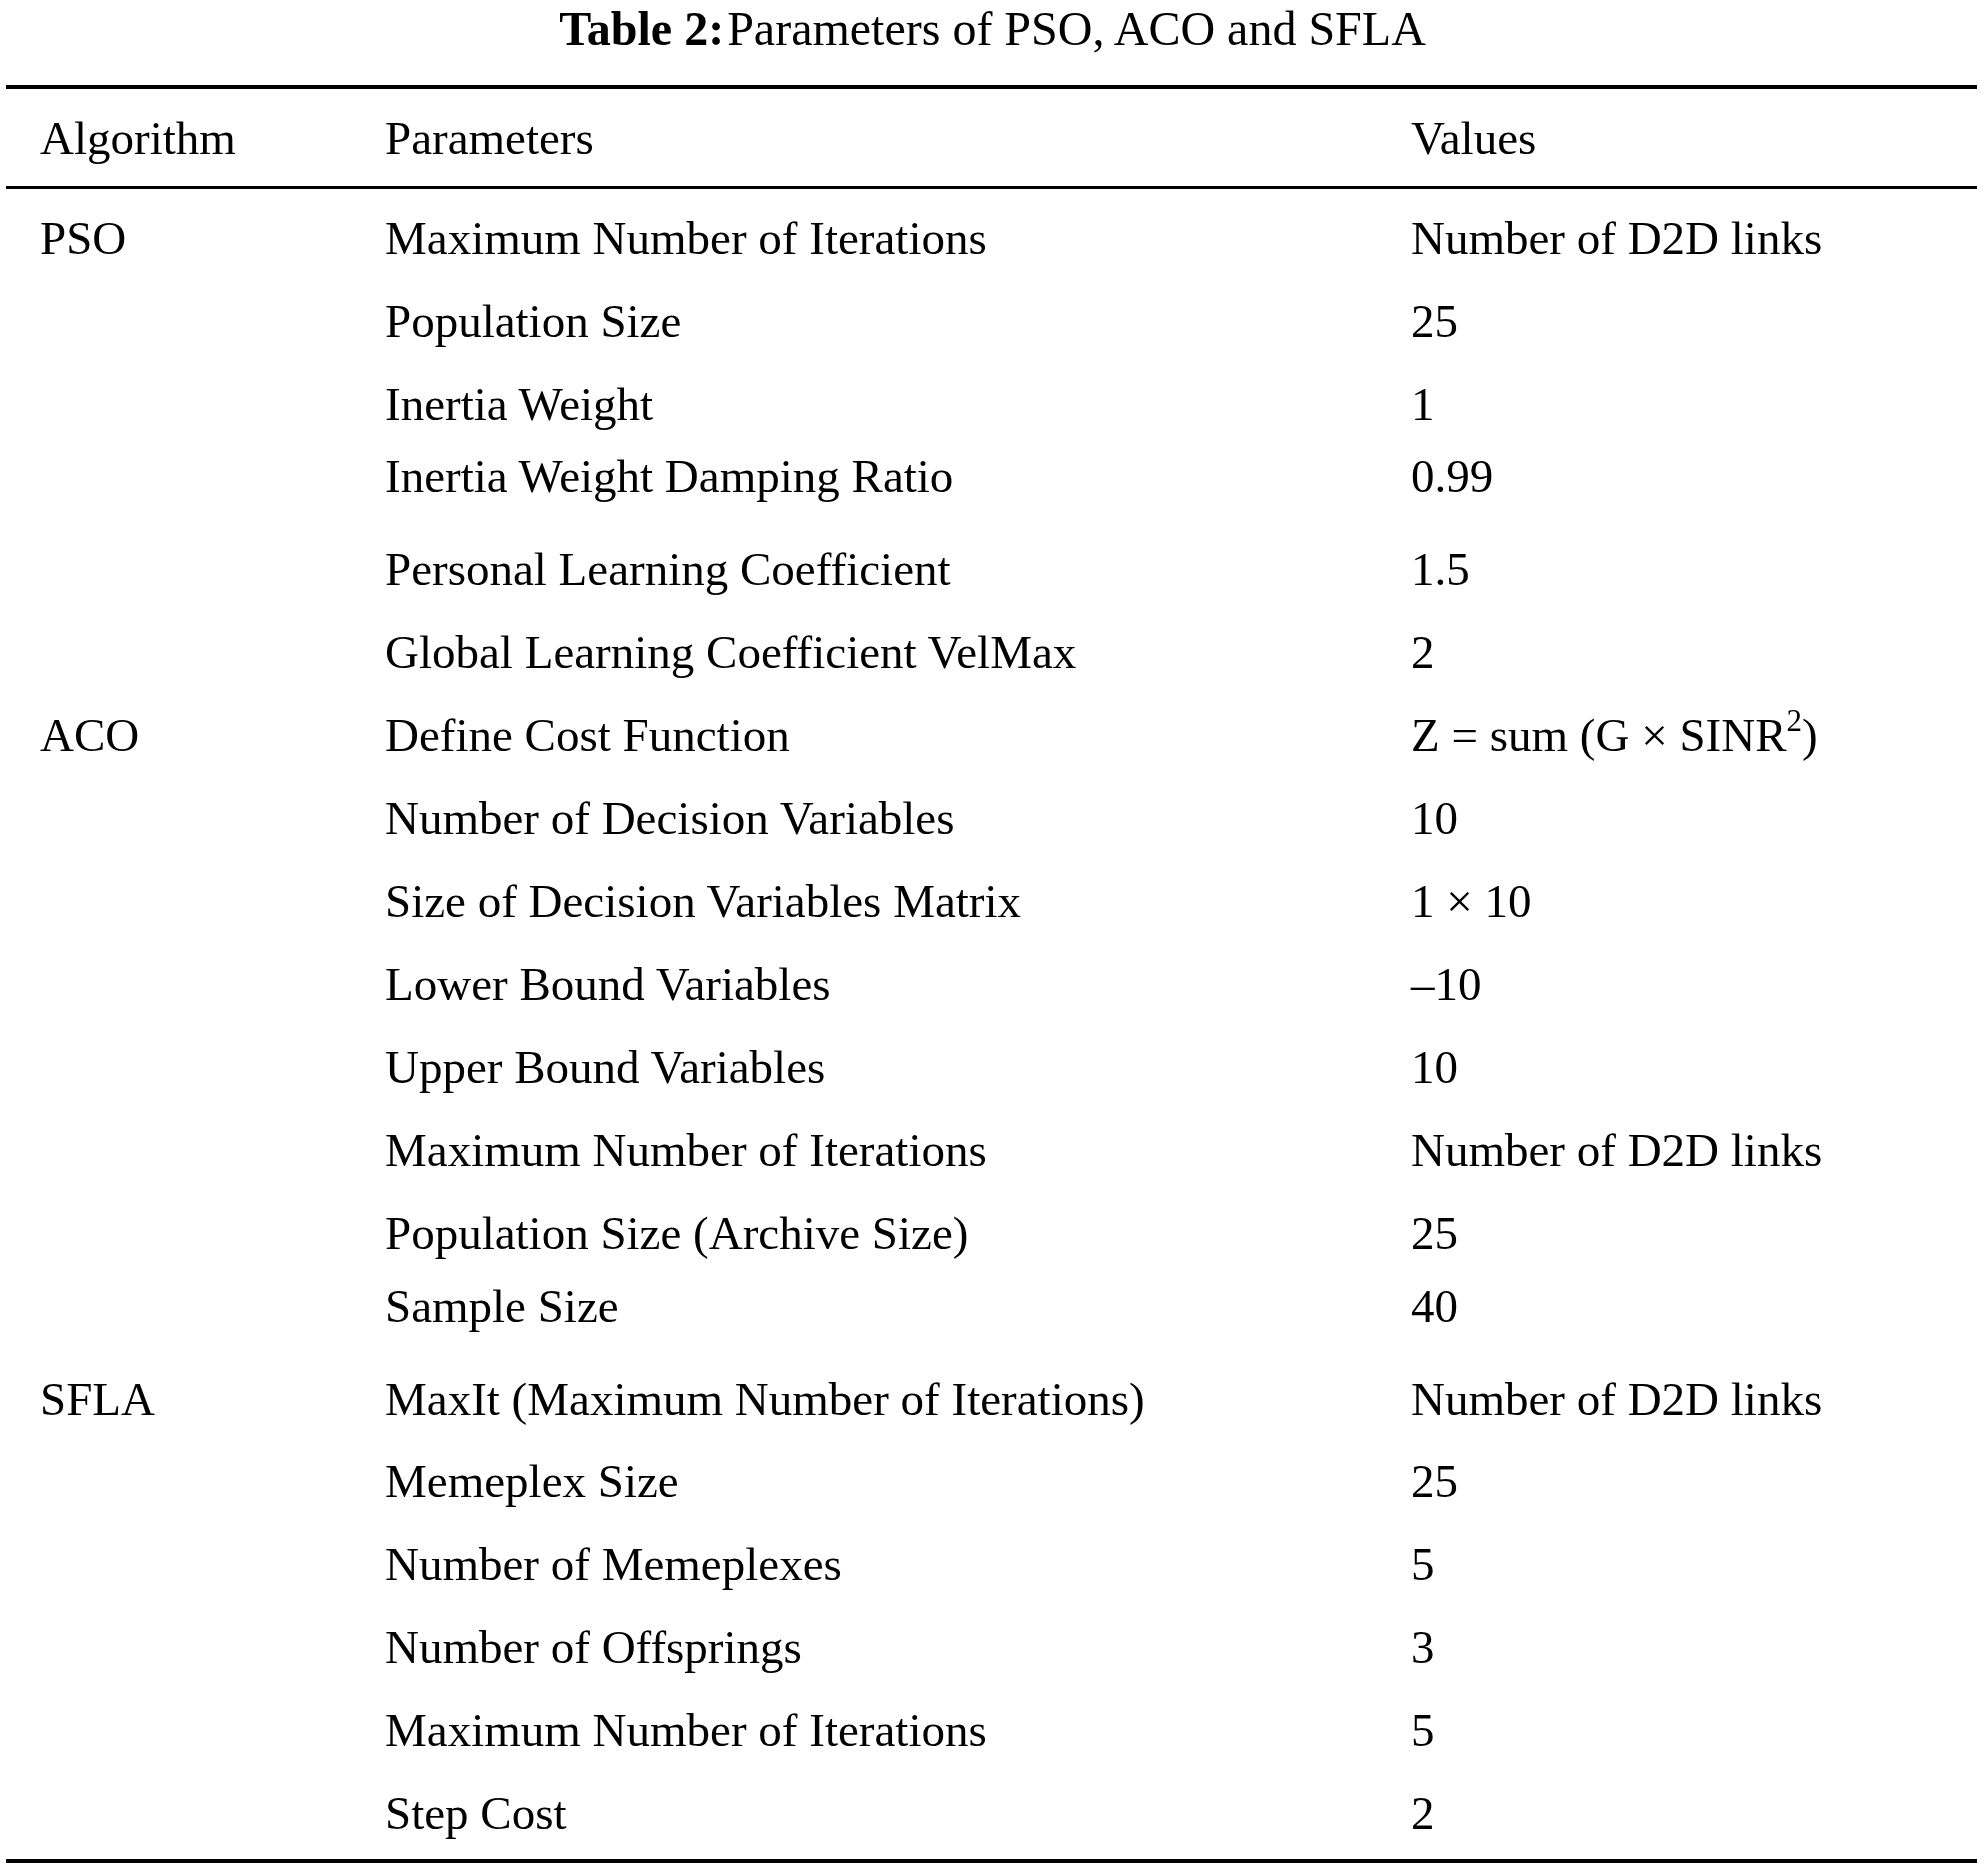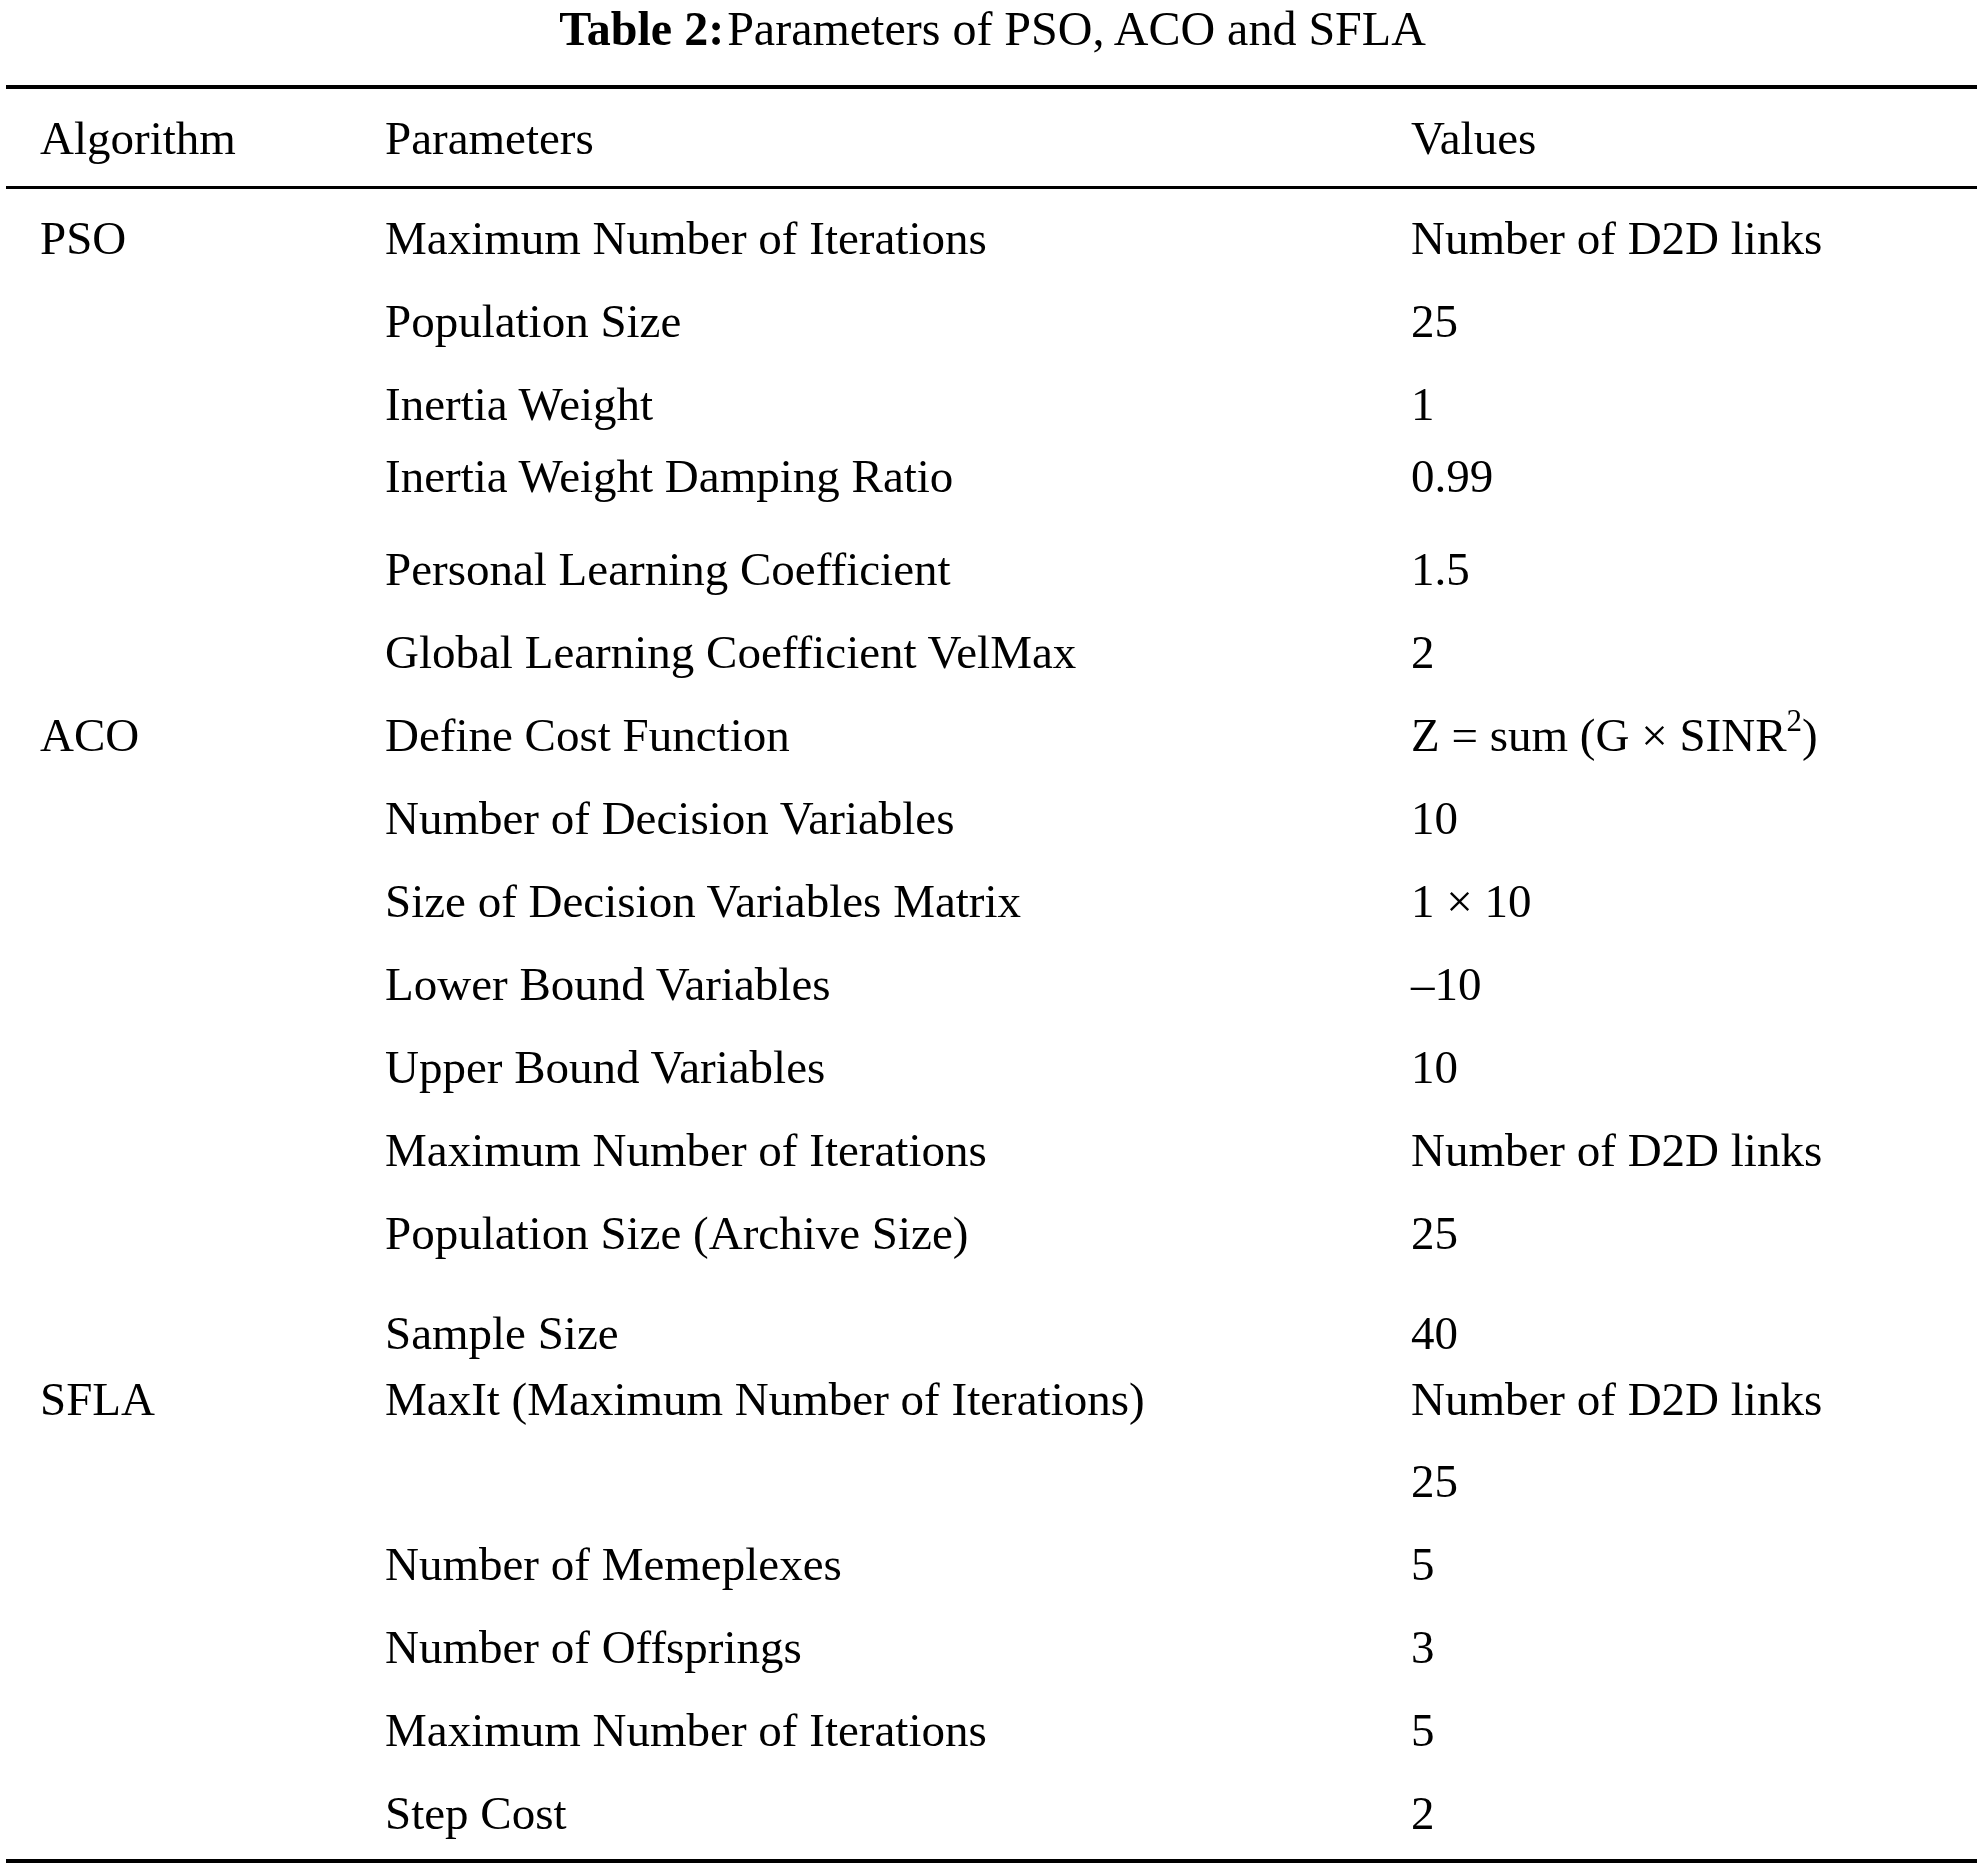--- a/index.html
+++ b/index.html
@@ -100,32 +100,33 @@
     <div class="row" style="top: 1109px;">
       <span class="cell c0"></span>
       <span class="cell c1">Maximum Number of Iterations</span>
       <span class="cell c2"><span>Number of D2D links</span></span>
     </div>
     <div class="row" style="top: 1192px; padding-left: 12px;">
       <span class="cell c0"></span>
       <span class="cell c1">Population Size (Archive Size)</span>
       <span class="cell c2"><span>25</span></span>
     </div>
-    <div class="row" style="top: 1292px;">
+    <div class="row" style="top: 1265px;">
       <span class="cell c0"></span>
       <span class="cell c1">Sample Size</span>
       <span class="cell c2"><span>40</span></span>
     </div>
     <div class="row" style="top: 1358px;">
       <span class="cell c0">SFLA</span>
       <span class="cell c1">MaxIt (Maximum Number of Iterations)</span>
       <span class="cell c2"><span>Number of D2D links</span></span>
     </div>
     <div class="row" style="top: 1440px;">
       <span class="cell c0"></span>
+      <span class="cell c1">Memeplex Size</span>
       <span class="cell c2"><span>25</span></span>
     </div>
     <div class="row" style="top: 1523px;">
       <span class="cell c0"></span>
       <span class="cell c1">Number of Memeplexes</span>
       <span class="cell c2"><span>5</span></span>
     </div>
     <div class="row" style="top: 1606px;">
       <span class="cell c0"></span>
       <span class="cell c1">Number of Offsprings</span>

